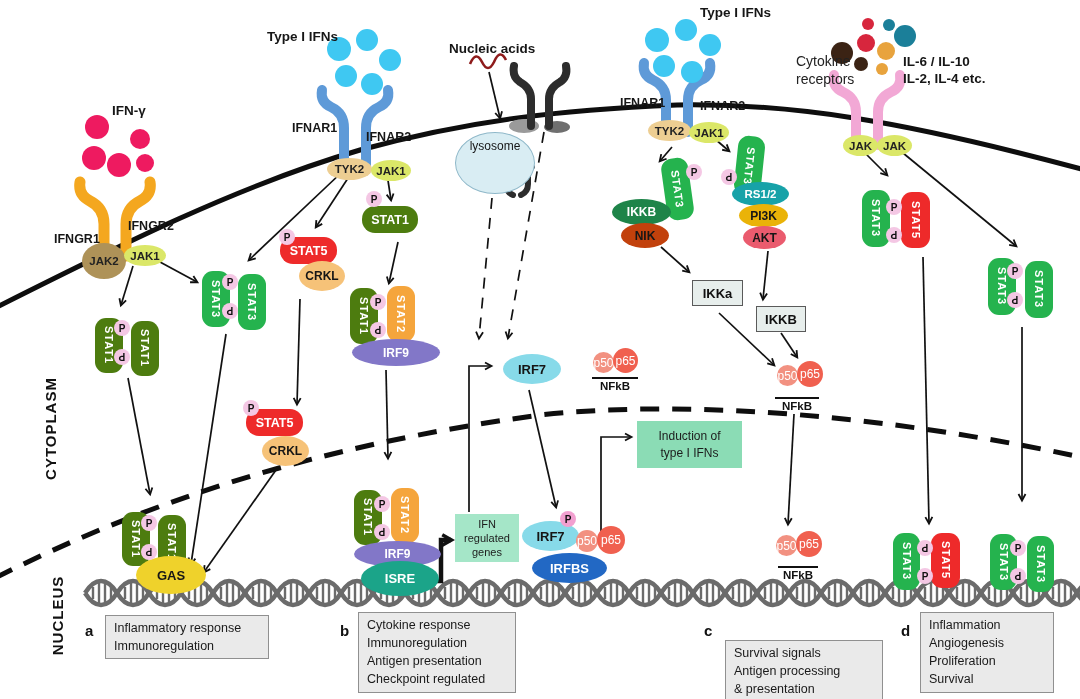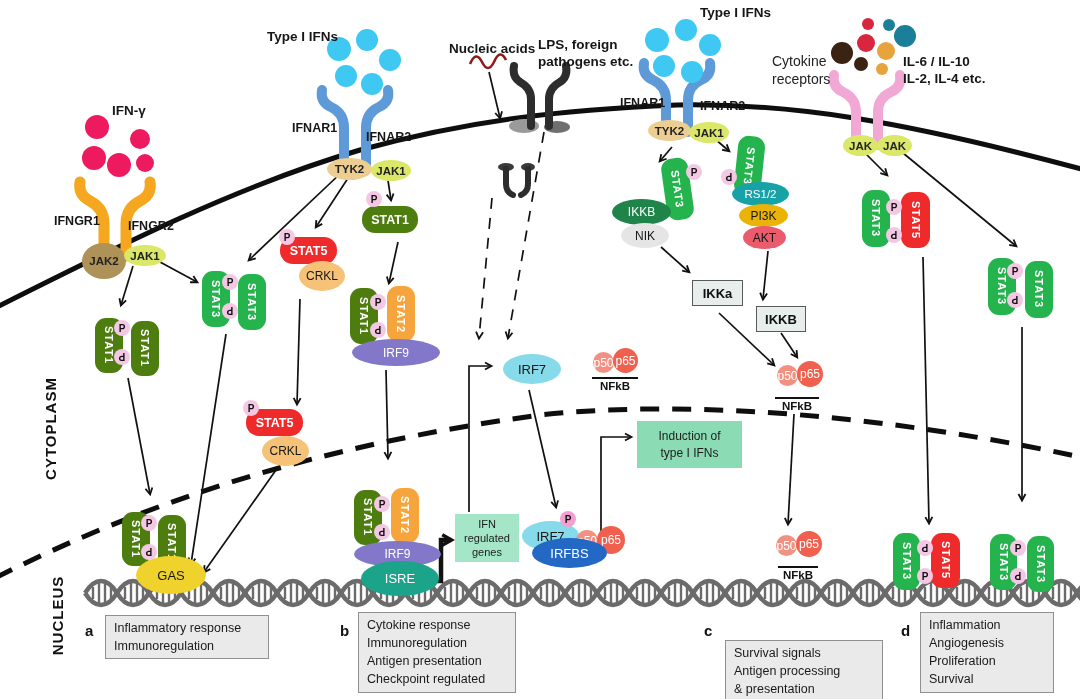--- a/index.html
+++ b/index.html
@@ -11,21 +11,21 @@
   .lbl.norm{font-weight:normal;font-size:14px;color:#222}
   .vlabel{position:absolute;font-weight:bold;font-size:15px;color:#111;
           transform:rotate(-90deg);white-space:nowrap;text-align:center;letter-spacing:1px}
 
   .vprot{position:absolute;border-radius:11px;color:#fff;font-weight:bold;font-size:11px;
          display:flex;align-items:center;justify-content:center;
          writing-mode:vertical-rl;letter-spacing:1px}
   .hprot{position:absolute;border-radius:13px;color:#fff;font-weight:bold;font-size:12.5px;
          display:flex;align-items:center;justify-content:center}
   .ell{position:absolute;border-radius:50%;display:flex;align-items:center;justify-content:center;
-       font-weight:normal;font-size:12px}
+       font-weight:bold;font-size:12px}
   .jak{position:absolute;border-radius:50%;display:flex;align-items:center;justify-content:center;
        font-weight:bold;font-size:11.5px;color:#222}
   .pdot{position:absolute;width:16px;height:16px;border-radius:50%;background:#F4C7E4;color:#111;
         font-size:10px;font-weight:bold;display:flex;align-items:center;justify-content:center;z-index:6}
   .pdot.flip{transform:rotate(180deg)}
   .circ{position:absolute;border-radius:50%;color:#fff;font-weight:normal;font-size:12px;
         display:flex;align-items:center;justify-content:center}
   .nfkb{position:absolute;border-top:2px solid #111;font-size:11.5px;font-weight:bold;color:#111;
         text-align:center;padding-top:1px}
   .kbox{position:absolute;background:#E7EEEC;border:1.5px solid #5a5a5a;color:#111;font-weight:bold;
@@ -34,21 +34,21 @@
         justify-content:center;text-align:center}
   .obox{position:absolute;background:#EAEAEA;border:1.5px solid #909090;color:#1a1a1a;
         font-size:12.5px;line-height:1.45;padding:3px 8px}
   .letter{position:absolute;font-weight:bold;font-size:15px;color:#111}
 
   .c-stat1{background:#4d7c0f}.c-stat2{background:#F5A53C}.c-stat3{background:#25B34E}
   .c-stat5{background:#EE2A2A}.c-crkl{background:#F6C278;color:#161616}
   .c-irf9{background:#8277C8}.c-gas{background:#EFD22B;color:#161616;font-size:13px}
   .c-irf7{background:#87DAE9;color:#161616;font-size:13px}.c-irfbs{background:#2268C4}
   .c-isre{background:#1BA489;font-size:13px}.c-traf{background:#1E8449}
-  .c-nik{background:#e5e5e5;color:#161616}.c-rs{background:#17A2A8;font-size:11.5px}
+  .c-nik{background:#c2410c;color:#161616}.c-rs{background:#17A2A8;font-size:11.5px}
   .c-pi3k{background:#eab308;color:#161616}.c-akt{background:#EA5B6E;color:#161616}
   .c-lyso{background:#D9EDF3;border:1.5px solid #8FB8C9;color:#161616;font-weight:normal}
   .j-green{background:#DBE768}.j-tan{background:#EDCE92}.j-olive{background:#AE9258}
   .c-p50{background:#F29181}.c-p65{background:#F0604F}
 </style>
 </head>
 <body>
 
 <div id="stage">
 
@@ -196,33 +196,29 @@
     <line x1="923" y1="257" x2="929" y2="523" marker-end="url(#ah)"></line>
     <line x1="1022" y1="327" x2="1022" y2="500" marker-end="url(#ah)"></line>
   </g>
   <polyline points="410,581 441,581 441,540 451,540" fill="none" stroke="#111" stroke-width="4.5" marker-end="url(#ah2)"></polyline>
 </svg>
 
 <div class="lbl" style="left:112px;top:103px">IFN-γ</div>
 <div class="lbl" style="left:267px;top:29px">Type I IFNs</div>
 <div class="lbl" style="left:700px;top:5px">Type I IFNs</div>
 <div class="lbl" style="left:449px;top:41px">Nucleic acids</div>
-<div class="lbl" style="left:538px;top:37px">
-  <div>LPS, foreign</div>
-  <div>pathogens etc.</div>
-</div>
-<div class="lbl norm" style="left:772px;top:53px">
+<div class="lbl norm" style="left:796px;top:53px">
   <div>Cytokine</div>
   <div>receptors</div>
 </div>
 <div class="lbl" style="left:903px;top:54px">
   <div>IL-6 / IL-10</div>
   <div>IL-2, IL-4 etc.</div>
 </div>
-<div class="lbl" style="left:54px;top:214px;font-size:12.5px">IFNGR1</div>
+<div class="lbl" style="left:54px;top:232px;font-size:12.5px">IFNGR1</div>
 <div class="lbl" style="left:128px;top:219px;font-size:12.5px">IFNGR2</div>
 <div class="lbl" style="left:292px;top:121px;font-size:12.5px">IFNAR1</div>
 <div class="lbl" style="left:366px;top:130px;font-size:12.5px">IFNAR2</div>
 <div class="lbl" style="left:620px;top:96px;font-size:12.5px">IFNAR1</div>
 <div class="lbl" style="left:700px;top:99px;font-size:12.5px">IFNAR2</div>
 <div class="vlabel" style="left:-5px;top:420px;width:110px">CYTOPLASM</div>
 <div class="vlabel" style="left:17px;top:607px;width:80px">NUCLEUS</div>
 
 <div class="jak j-olive" style="left:82px;top:243px;width:44px;height:36px">JAK2</div>
 <div class="jak j-green" style="left:124px;top:245px;width:42px;height:21px">JAK1</div>
@@ -253,20 +249,21 @@
 <div class="hprot c-stat5" style="left:246px;top:409px;width:57px;height:27px">STAT5</div>
 <div class="pdot" style="left:243px;top:400px">P</div>
 <div class="ell c-crkl" style="left:262px;top:436px;width:47px;height:30px">CRKL</div>
 
 <div class="vprot c-stat1" style="left:350px;top:288px;width:28px;height:56px">STAT1</div>
 <div class="vprot c-stat2" style="left:387px;top:286px;width:28px;height:56px">STAT2</div>
 <div class="pdot" style="left:370px;top:294px">P</div>
 <div class="pdot flip" style="left:370px;top:322px">P</div>
 <div class="ell c-irf9" style="left:352px;top:339px;width:88px;height:27px;color:#fff">IRF9</div>
 
+<div class="ell c-lyso" style="left:455px;top:132px;width:78px;height:54px;align-items:flex-start;padding-top:6px">lysosome</div>
 <div class="ell c-irf7" style="left:503px;top:354px;width:58px;height:30px">IRF7</div>
 <div class="circ c-p50" style="left:593px;top:352px;width:21px;height:21px">p50</div>
 <div class="circ c-p65" style="left:613px;top:348px;width:25px;height:25px">p65</div>
 <div class="nfkb" style="left:592px;top:377px;width:46px">NFkB</div>
 
 <div class="vprot c-stat3" style="left:664px;top:158px;width:27px;height:62px;transform:rotate(-8deg)">STAT3</div>
 <div class="pdot" style="left:686px;top:164px">P</div>
 <div class="ell c-traf" style="left:612px;top:199px;width:59px;height:26px;color:#fff">IKKB</div>
 <div class="ell c-nik" style="left:621px;top:223px;width:48px;height:25px">NIK</div>
 
@@ -303,21 +300,21 @@
 <div class="vprot c-stat2" style="left:391px;top:488px;width:28px;height:55px">STAT2</div>
 <div class="pdot" style="left:374px;top:496px">P</div>
 <div class="pdot flip" style="left:374px;top:524px">P</div>
 <div class="ell c-irf9" style="left:354px;top:541px;width:87px;height:26px;color:#fff">IRF9</div>
 <div class="ell c-isre" style="left:361px;top:561px;width:78px;height:35px;color:#fff">ISRE</div>
 
 <div class="ell c-irf7" style="left:522px;top:521px;width:57px;height:30px">IRF7</div>
 <div class="pdot" style="left:560px;top:511px;background:#F2A0D0">P</div>
 <div class="circ c-p50" style="left:576px;top:530px;width:22px;height:22px">p50</div>
 <div class="circ c-p65" style="left:597px;top:526px;width:28px;height:28px">p65</div>
-<div class="ell c-irfbs" style="left:532px;top:538px;width:75px;height:30px;color:#fff;font-size:13px">IRFBS</div>
+<div class="ell c-irfbs" style="left:532px;top:553px;width:75px;height:30px;color:#fff;font-size:13px">IRFBS</div>
 
 <div class="circ c-p50" style="left:776px;top:535px;width:21px;height:21px">p50</div>
 <div class="circ c-p65" style="left:796px;top:531px;width:26px;height:26px">p65</div>
 <div class="nfkb" style="left:778px;top:566px;width:40px">NFkB</div>
 
 <div class="vprot c-stat3" style="left:893px;top:533px;width:27px;height:57px">STAT3</div>
 <div class="vprot c-stat5" style="left:931px;top:533px;width:29px;height:55px">STAT5</div>
 <div class="pdot flip" style="left:917px;top:540px">P</div>
 <div class="pdot" style="left:917px;top:568px">P</div>
 

